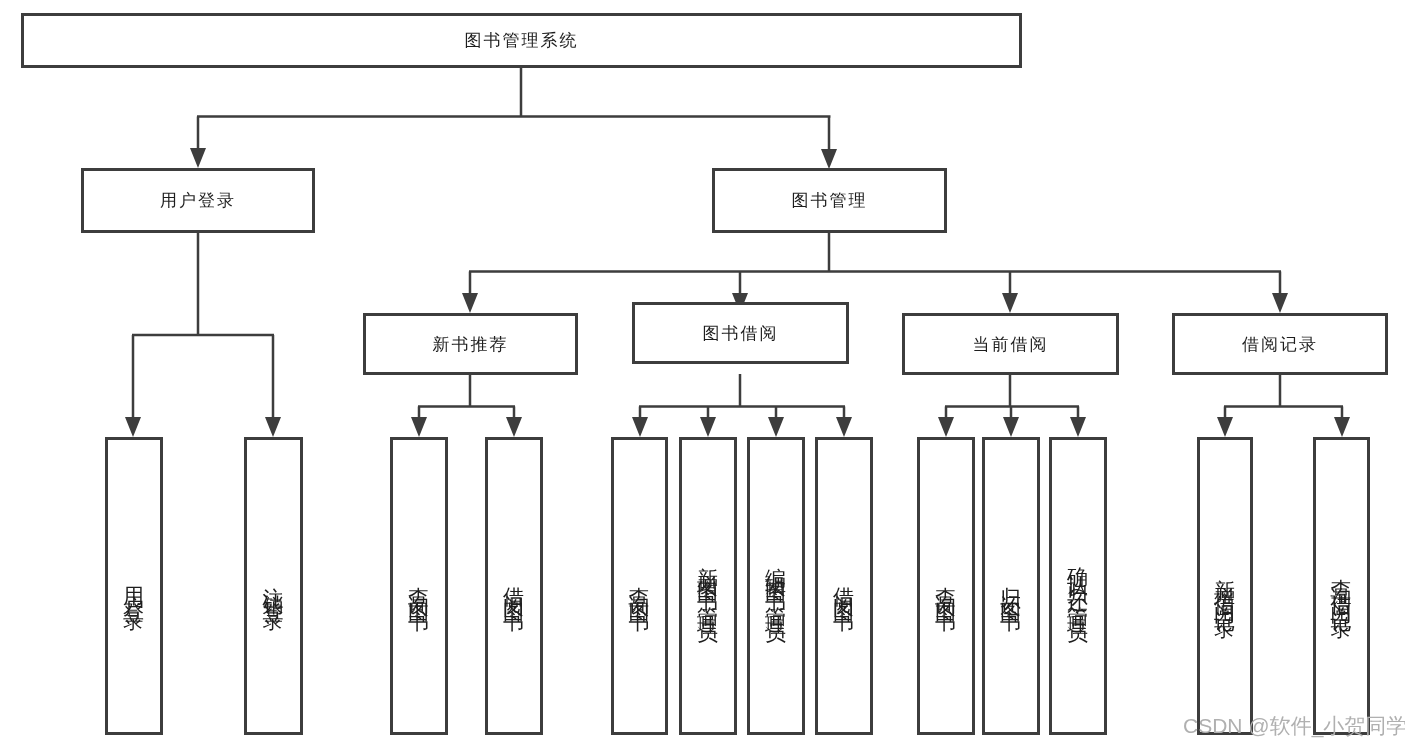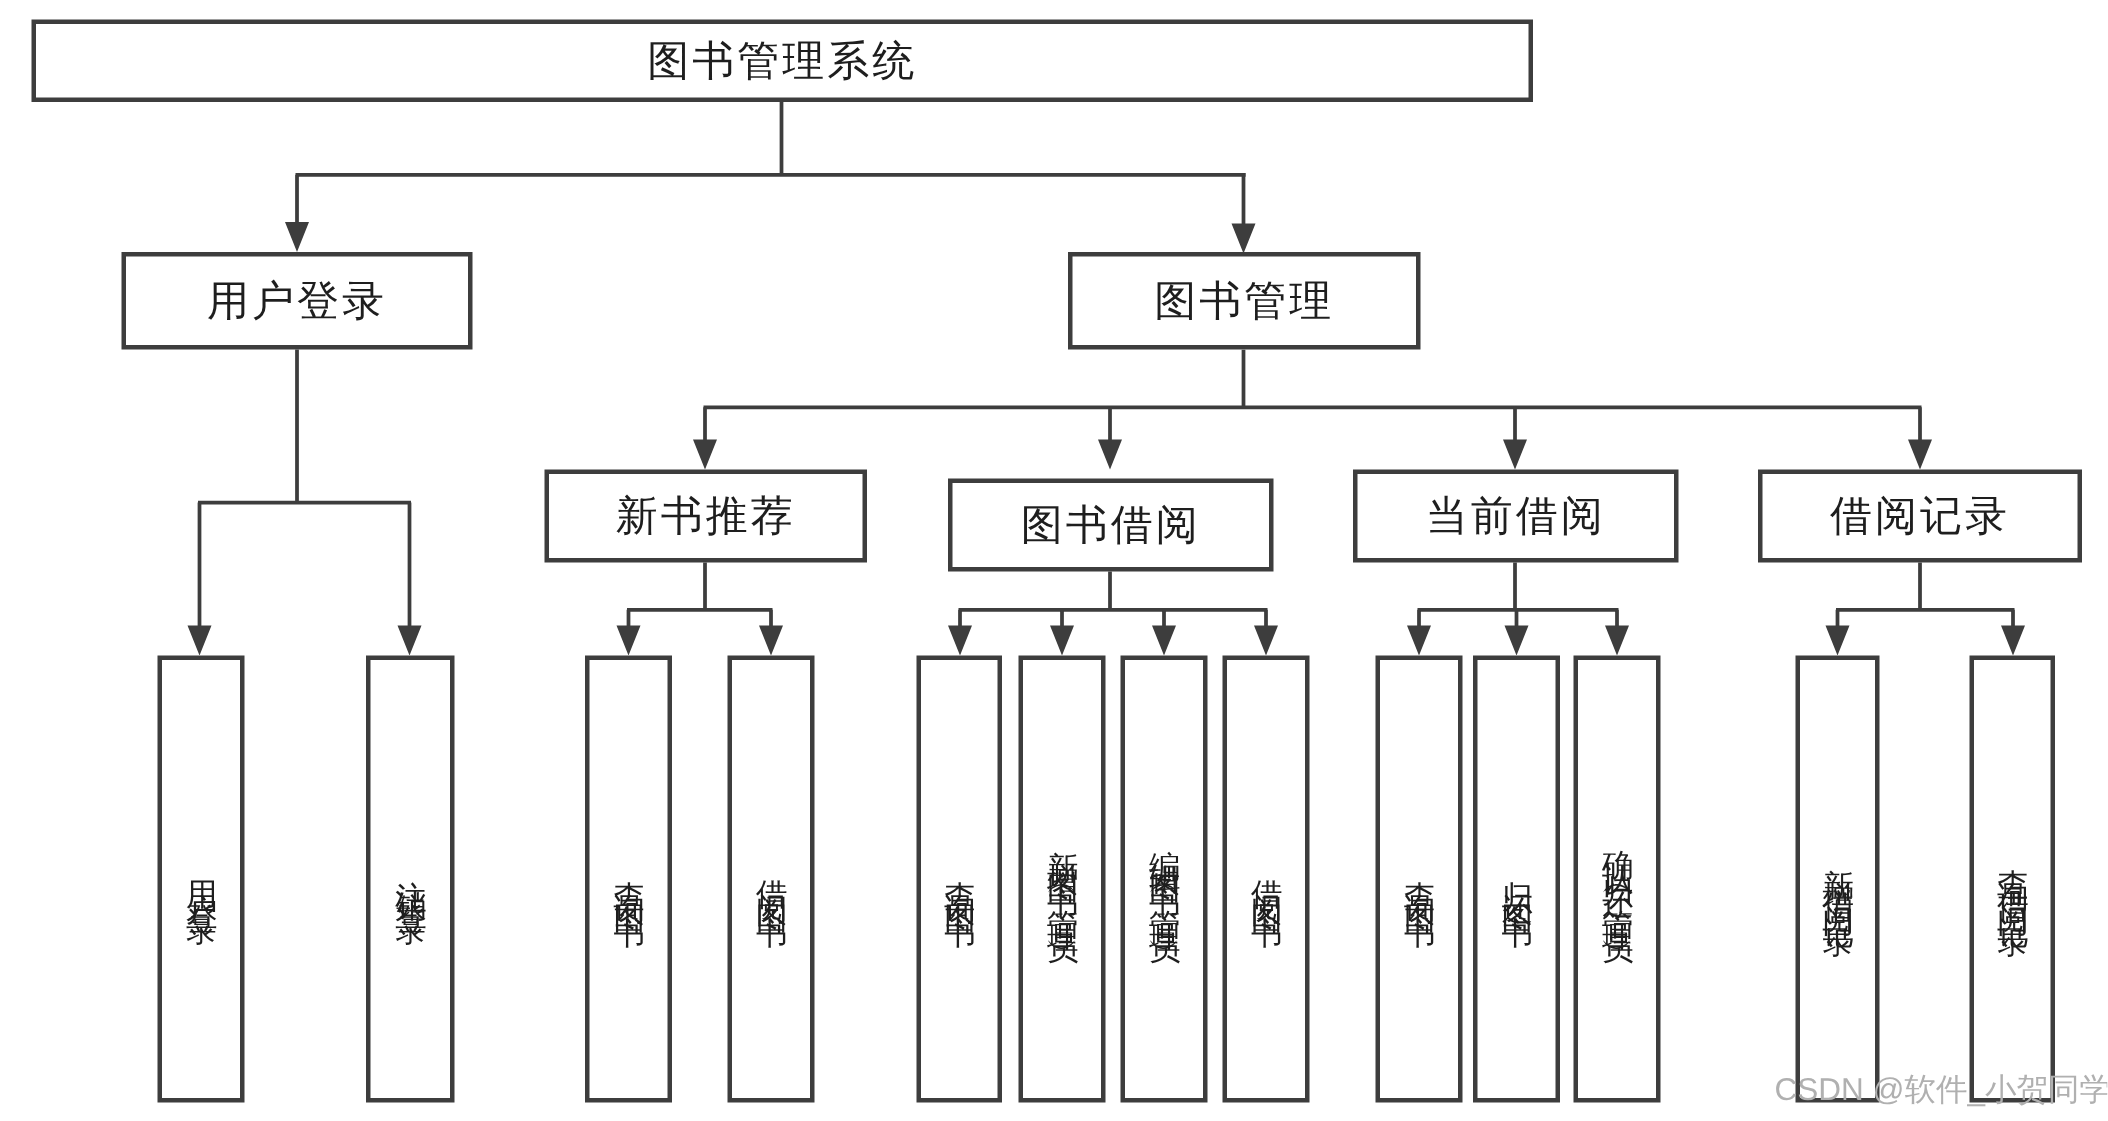--- a/index.html
+++ b/index.html
@@ -26,21 +26,21 @@
     box-sizing: border-box;
     background: #ffffff;
     border: 3px solid #3d3d3d;
     color: #1e1e1e;
     display: flex;
     align-items: center;
     justify-content: center;
     z-index: 2;
   }
   .h-node {
-    font-size: 28px;
+    font-size: 17px;
     letter-spacing: 2px;
     white-space: nowrap;
   }
   .v-node {
     writing-mode: vertical-rl;
     text-orientation: mixed;
     font-size: 21px;
     letter-spacing: 8px;
     line-height: 1;
   }
@@ -115,21 +115,21 @@
       M1217 417 L1233 417 L1225 437 Z
       M1334 417 L1350 417 L1342 437 Z"></path>
   </svg>
 
   <div class="node h-node" style="left:21px; top:13px; width:1001px; height:55px;">图书管理系统</div>
 
   <div class="node h-node" style="left:81px; top:168px; width:234px; height:65px;">用户登录</div>
   <div class="node h-node" style="left:712px; top:168px; width:235px; height:65px;text-align:center;">图书管理</div>
 
   <div class="node h-node" style="left:363px; top:313px; width:215px; height:62px;">新书推荐</div>
-  <div class="node h-node" style="left:632px; top:319px; width:217px; height:62px;">图书借阅</div>
+  <div class="node h-node" style="left:632px; top:302px; width:217px; height:62px;">图书借阅</div>
   <div class="node h-node" style="left:902px; top:313px; width:217px; height:62px;">当前借阅</div>
   <div class="node h-node" style="left:1172px; top:313px; width:216px; height:62px;">借阅记录</div>
 
   <div class="node v-node" style="left:105px; top:437px; width:58px; height:298px;">用户登录</div>
   <div class="node v-node" style="left:244px; top:437px; width:59px; height:298px;">注销登录</div>
 
   <div class="node v-node" style="left:390px; top:437px; width:58px; height:298px;">查询图书</div>
   <div class="node v-node" style="left:485px; top:437px; width:58px; height:298px;">借阅图书</div>
 
   <div class="node v-node" style="left:611px; top:437px; width:57px; height:298px;">查询图书</div>

